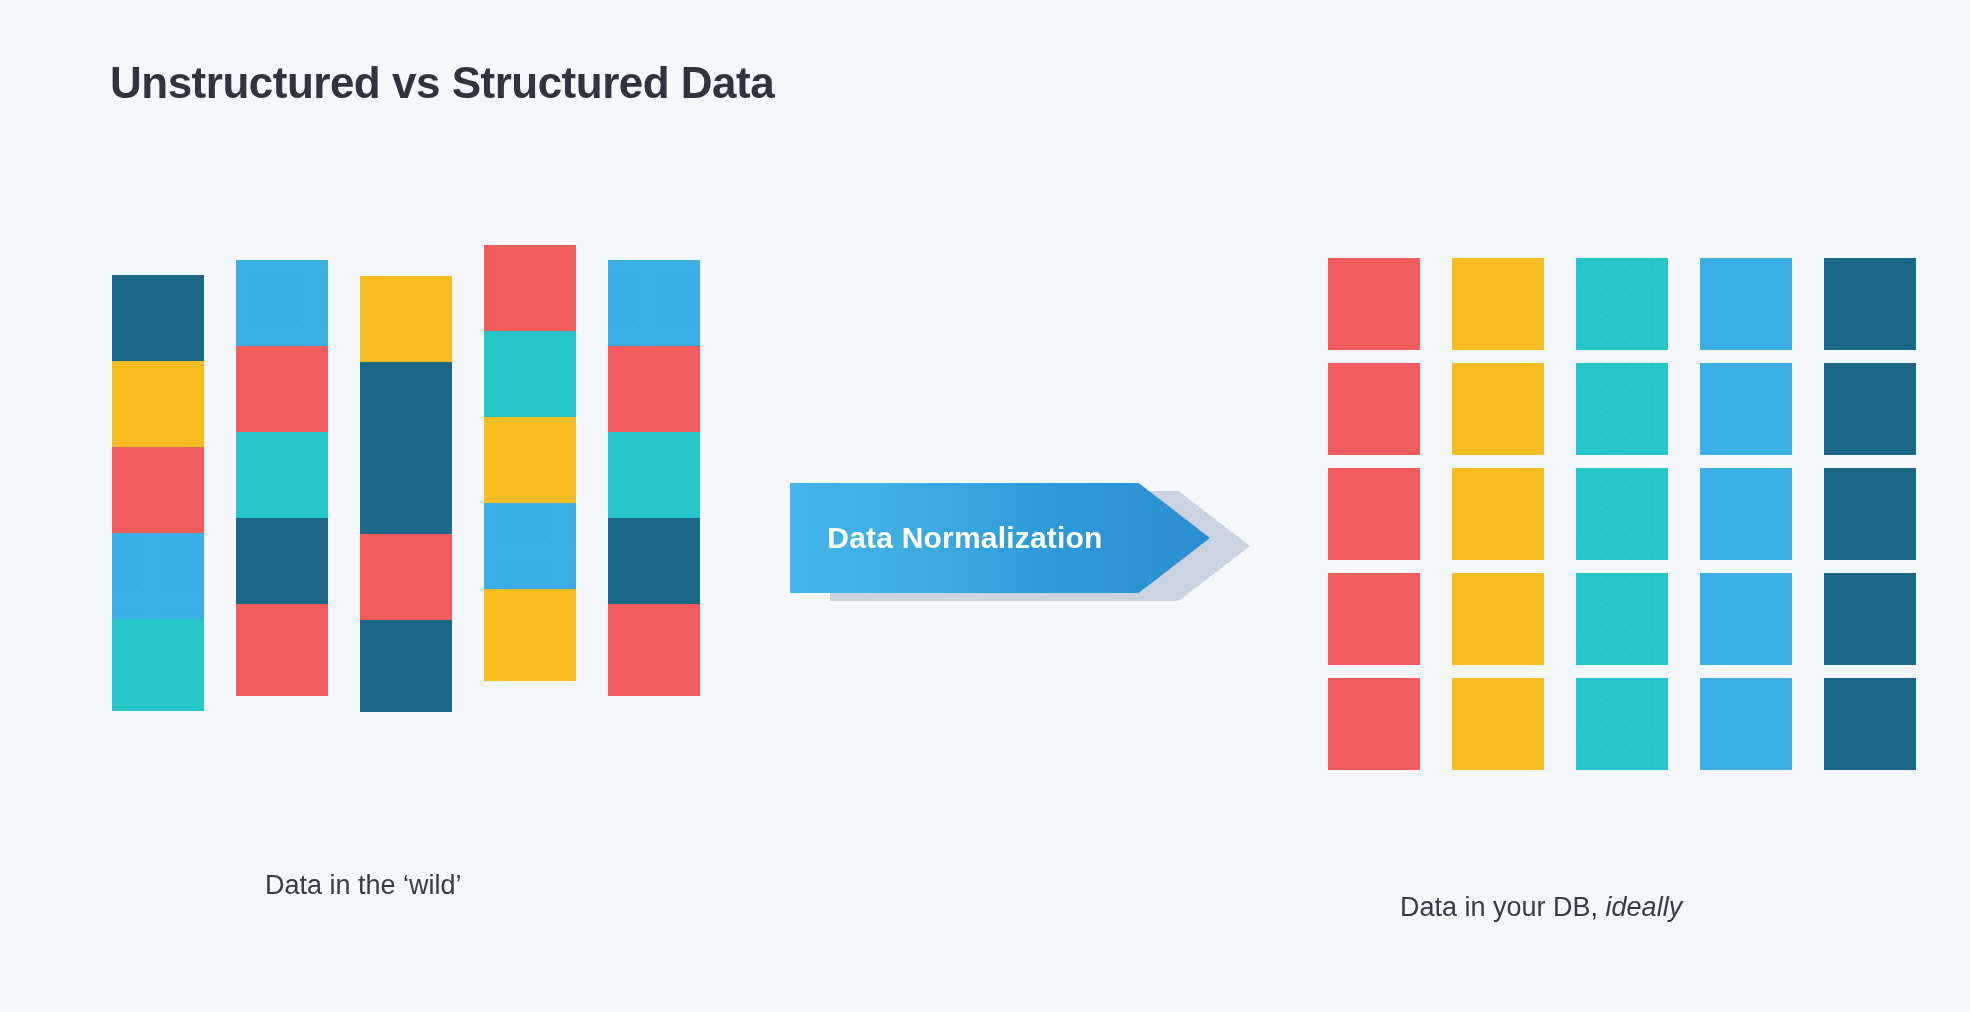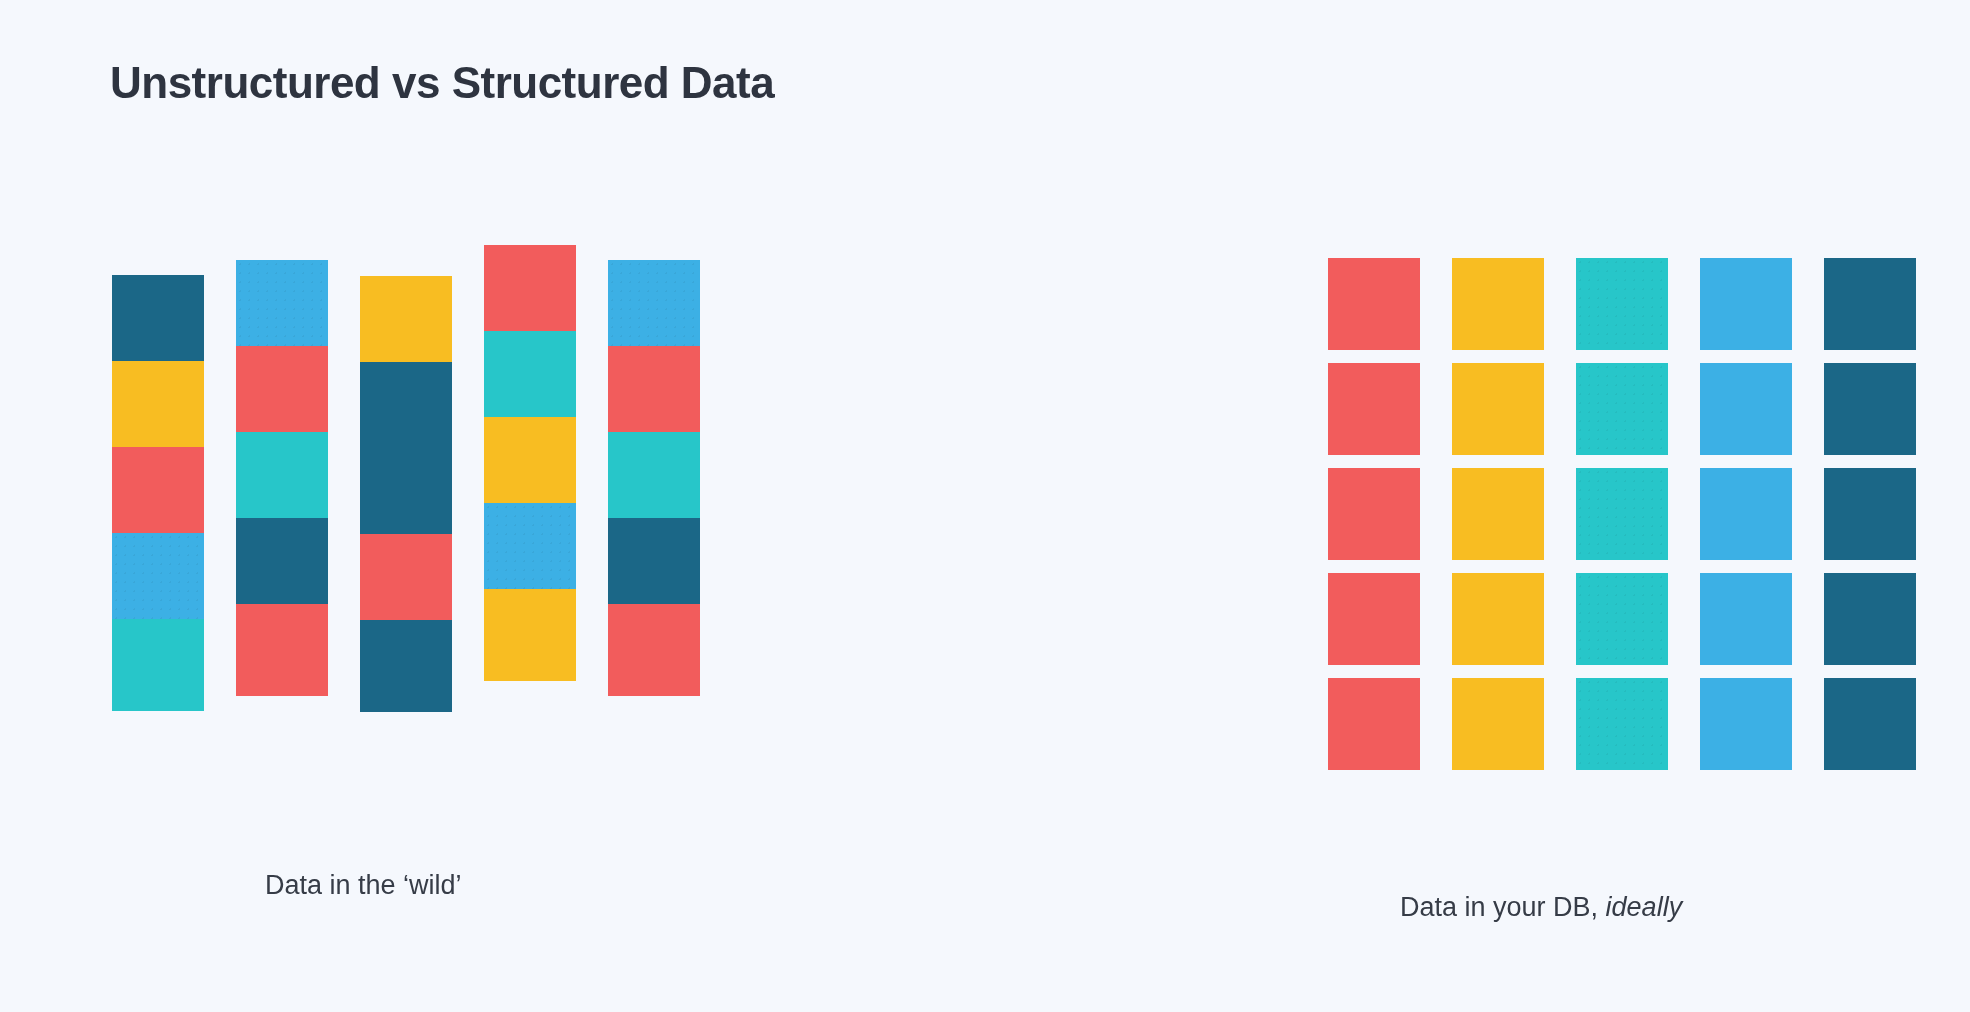--- a/index.html
+++ b/index.html
@@ -162,20 +162,25 @@
       </div>
       <div class="grid-column" style="left: 496px;">
         <div class="tile c-blue tex" style="top: 70px;"></div>
         <div class="tile c-red" style="top: 156px;"></div>
         <div class="tile c-teal" style="top: 242px;"></div>
         <div class="tile c-darkblue" style="top: 328px;"></div>
         <div class="tile c-red" style="top: 414px;"></div>
       </div>
     </div>
 
+  <div id="arrow-wrap">
+    <div id="arrow-shadow"></div>
+    <div id="arrow-body"></div>
+    <div id="arrow-label">Data Normalization</div>
+  </div>
 
   <div id="right-grid" class="grid-group">
       <div class="grid-column" style="left: 0px;">
         <div class="tile c-red" style="top: 0px;"></div>
         <div class="tile c-red" style="top: 105px;"></div>
         <div class="tile c-red" style="top: 210px;"></div>
         <div class="tile c-red" style="top: 315px;"></div>
         <div class="tile c-red" style="top: 420px;"></div>
       </div>
       <div class="grid-column" style="left: 124px;">

